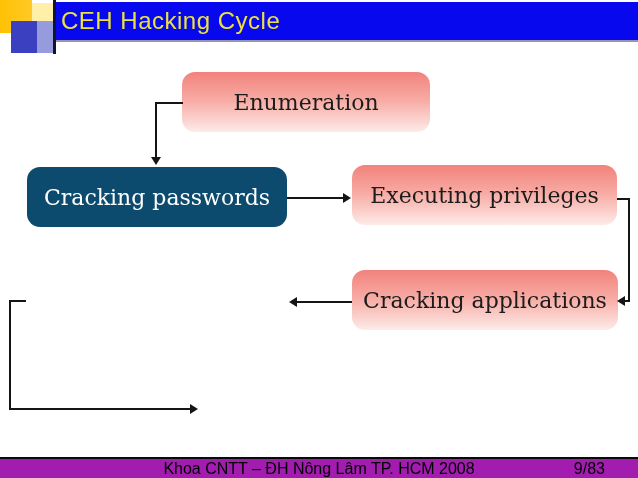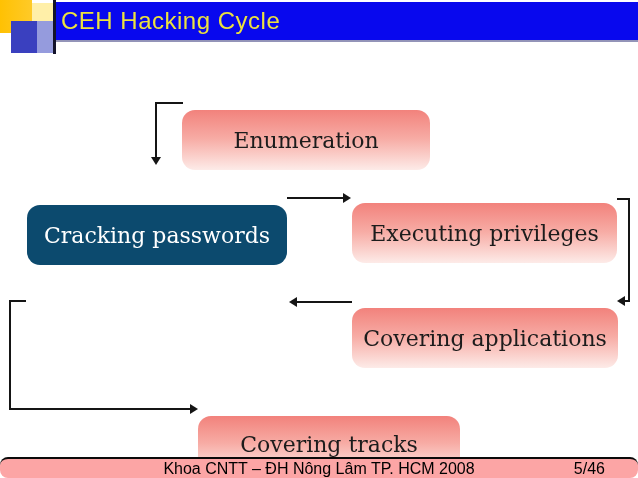--- a/index.html
+++ b/index.html
@@ -30,42 +30,41 @@
     background:linear-gradient(to right,#3a40bf 0%,#3a40bf 62%,#959bdd 62%,#959bdd 100%);}
   .corner-line{left:53px;top:0;width:3px;height:54px;background:#13132b;}
 
   
   .node{
     position:absolute;border-radius:13px;
     display:flex;align-items:center;justify-content:center;
     font-family:"DejaVu Serif","Liberation Serif",serif;
     font-size:22px;color:#1c1c1c;
     background:linear-gradient(to bottom,#f2827c 0%,#f7aca5 48%,#fdebe8 100%);
-    margin-top:38px;
   }
   .node.black{background:#0c4a6e;color:#ffffff;}
   .n-enumeration{left:182px;top:72px;width:248px;height:60px;}
   .n-cracking{left:27px;top:167px;width:260px;height:60px;}
   .n-escalating{left:352px;top:165px;width:265px;height:60px;}
   .n-hiding{left:26px;top:270px;width:262px;height:62px;}
   .n-executing{left:352px;top:270px;width:266px;height:60px;}
   .n-covering{left:198px;top:378px;width:262px;height:57px;}
 
   
   .seg{position:absolute;background:#151515;}
   .arr{position:absolute;width:0;height:0;}
   .arr-down{border-left:5px solid transparent;border-right:5px solid transparent;border-top:8px solid #151515;}
   .arr-right{border-top:5px solid transparent;border-bottom:5px solid transparent;border-left:8px solid #151515;}
   .arr-left{border-top:5px solid transparent;border-bottom:5px solid transparent;border-right:8px solid #151515;}
 
   
   .footer{
     position:absolute;left:0;right:0;bottom:0;height:19px;
-    background:#fca5a5;border-top:2px solid #0a0a0a;
-    font-size:16px;color:#000;border-radius:8px;
+    background:#a21caf;border-top:2px solid #0a0a0a;
+    font-size:16px;color:#000;
   }
   .footer-text{
     position:absolute;left:0;right:0;top:0;bottom:0;
     display:flex;align-items:center;justify-content:center;
   }
   .footer-page{
     position:absolute;right:33px;top:0;bottom:0;
     display:flex;align-items:center;
   }
 </style>
@@ -86,24 +85,21 @@
   <div class="node n-enumeration">
     <span>Enumeration</span>
   </div>
   <div class="node black n-cracking">
     <span>Cracking passwords</span>
   </div>
   <div class="node n-escalating">
     <span>Executing privileges</span>
   </div>
   <div class="node n-executing">
-    <span>Covering applications</span>
-  </div>
-  <div class="node n-covering">
-    <span>Covering tracks</span>
+    <span>Cracking applications</span>
   </div>
 
   <div class="seg" style="left:155px;top:102px;width:28px;height:2px;"></div>
   <div class="seg" style="left:155px;top:102px;width:2px;height:56px;"></div>
   <div class="arr arr-down" style="left:151px;top:157px;"></div>
 
   <div class="seg" style="left:287px;top:197px;width:56px;height:2px;"></div>
   <div class="arr arr-right" style="left:343px;top:193px;"></div>
 
   <div class="seg" style="left:617px;top:198px;width:13px;height:2px;"></div>
@@ -114,16 +110,16 @@
   <div class="seg" style="left:297px;top:301px;width:55px;height:2px;"></div>
   <div class="arr arr-left" style="left:289px;top:297px;"></div>
 
   <div class="seg" style="left:9px;top:300px;width:17px;height:2px;"></div>
   <div class="seg" style="left:9px;top:300px;width:2px;height:110px;"></div>
   <div class="seg" style="left:9px;top:408px;width:181px;height:2px;"></div>
   <div class="arr arr-right" style="left:190px;top:404px;"></div>
 
   <div class="footer">
     <div class="footer-text">Khoa CNTT – ĐH Nông Lâm TP. HCM 2008</div>
-    <div class="footer-page">5/46</div>
+    <div class="footer-page">9/83</div>
   </div>
 
 </div>
 
 </body></html>

